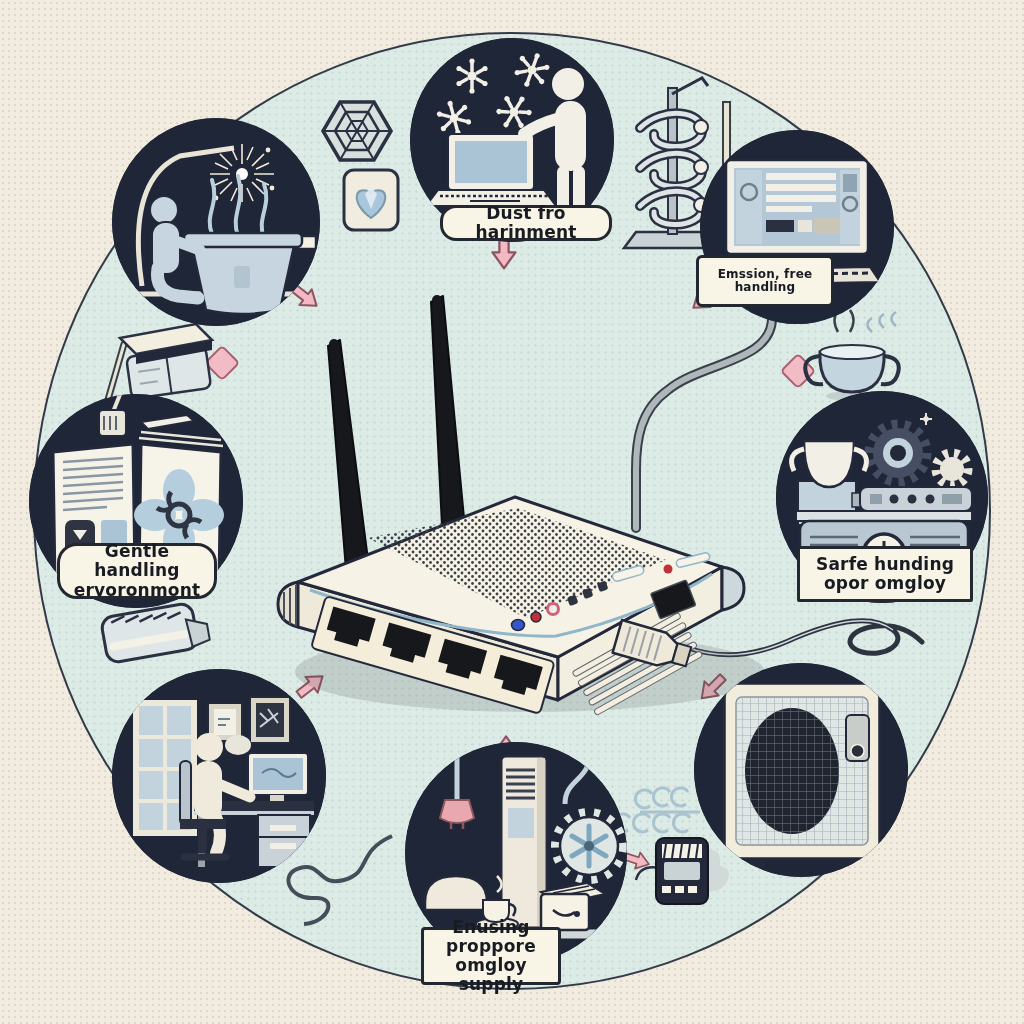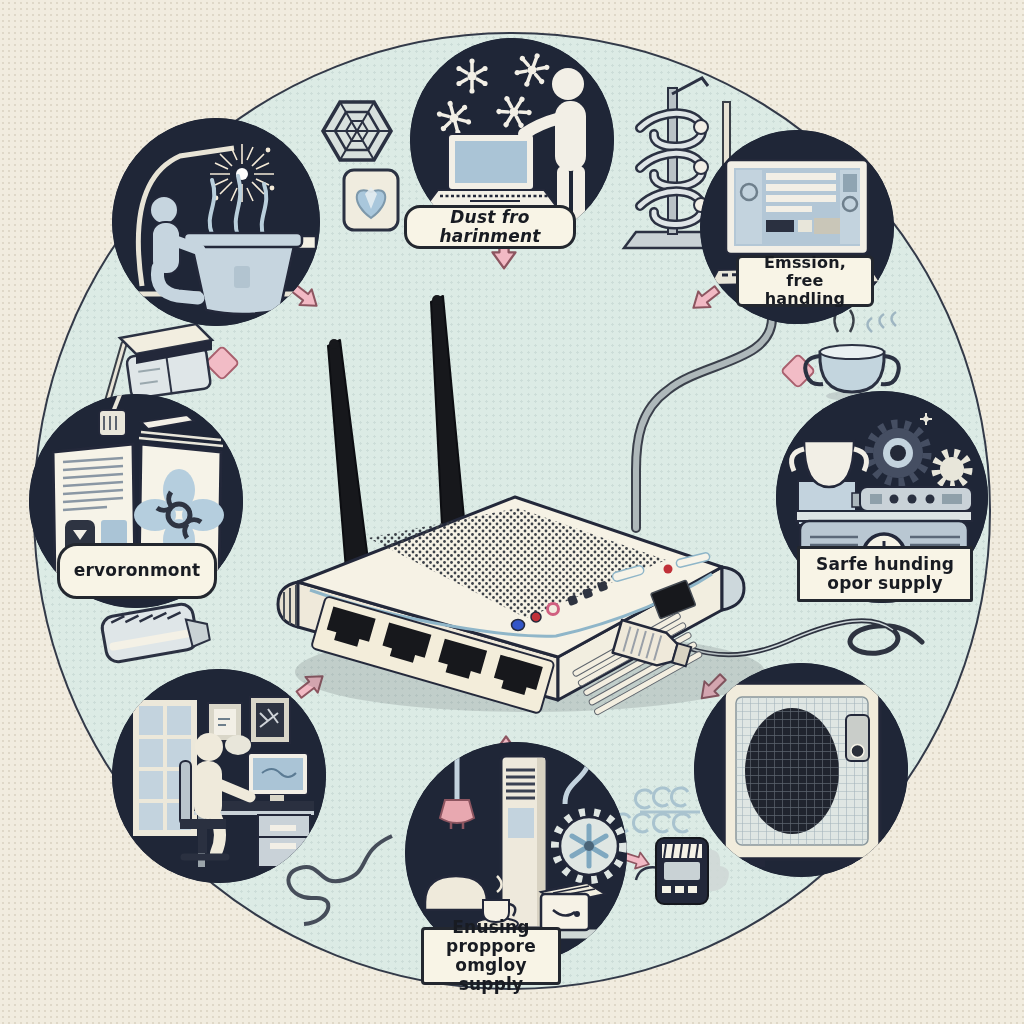--- a/index.html
+++ b/index.html
@@ -533,35 +533,36 @@
           <ellipse cx="126" cy="121" rx="21" ry="16" fill="#b5cede"></ellipse>
           <ellipse cx="174" cy="121" rx="21" ry="16" fill="#b5cede"></ellipse>
           <circle cx="150" cy="121" r="11" fill="none" stroke="#2e3442" stroke-width="5"></circle>
           <path d="M142 98 a12 12 0 0 0 0 14 M158 130 a12 12 0 0 0 0 14 M128 114 a12 12 0 0 0 14 0 M158 128 a12 12 0 0 1 14 0" stroke="#2e3442" stroke-width="5" fill="none"></path>
         </g>
         <line x1="122" y1="170" x2="180" y2="172" stroke="#8a97a4" stroke-width="2.5"></line>
       </g>
     </svg>
   </div>
 
-  <div class="label" style="left:404px;top:205px;width:172px;height:44px;border-radius:16px;font-style:italic;">
+  <div class="label" style="left:440px;top:205px;width:172px;height:36px;border-radius:16px;">
     <span>Dust fro harinment</span>
   </div>
 
-  <div class="label" style="left:736px;top:255px;width:138px;height:52px;font-size:16px;border-radius:6px;">
+  <div class="label" style="left:696px;top:255px;width:138px;height:52px;font-size:12px;border-radius:6px;">
     <span>Emssion, free</span>
     <span>handling</span>
   </div>
 
   <div class="label" style="left:797px;top:546px;width:176px;height:56px;border-radius:2px;">
     <span>Sarfe hunding</span>
-    <span>opor supply</span>
+    <span>opor omgloy</span>
   </div>
 
   <div class="label" style="left:57px;top:543px;width:160px;height:56px;border-radius:20px;">
+    <span>Gentle handling</span>
     <span>ervoronmont</span>
   </div>
 
   <div class="label" style="left:421px;top:927px;width:140px;height:58px;border-radius:4px;">
     <span>Enusing proppore</span>
     <span>omgloy supply</span>
   </div>
 
 </div>
 

